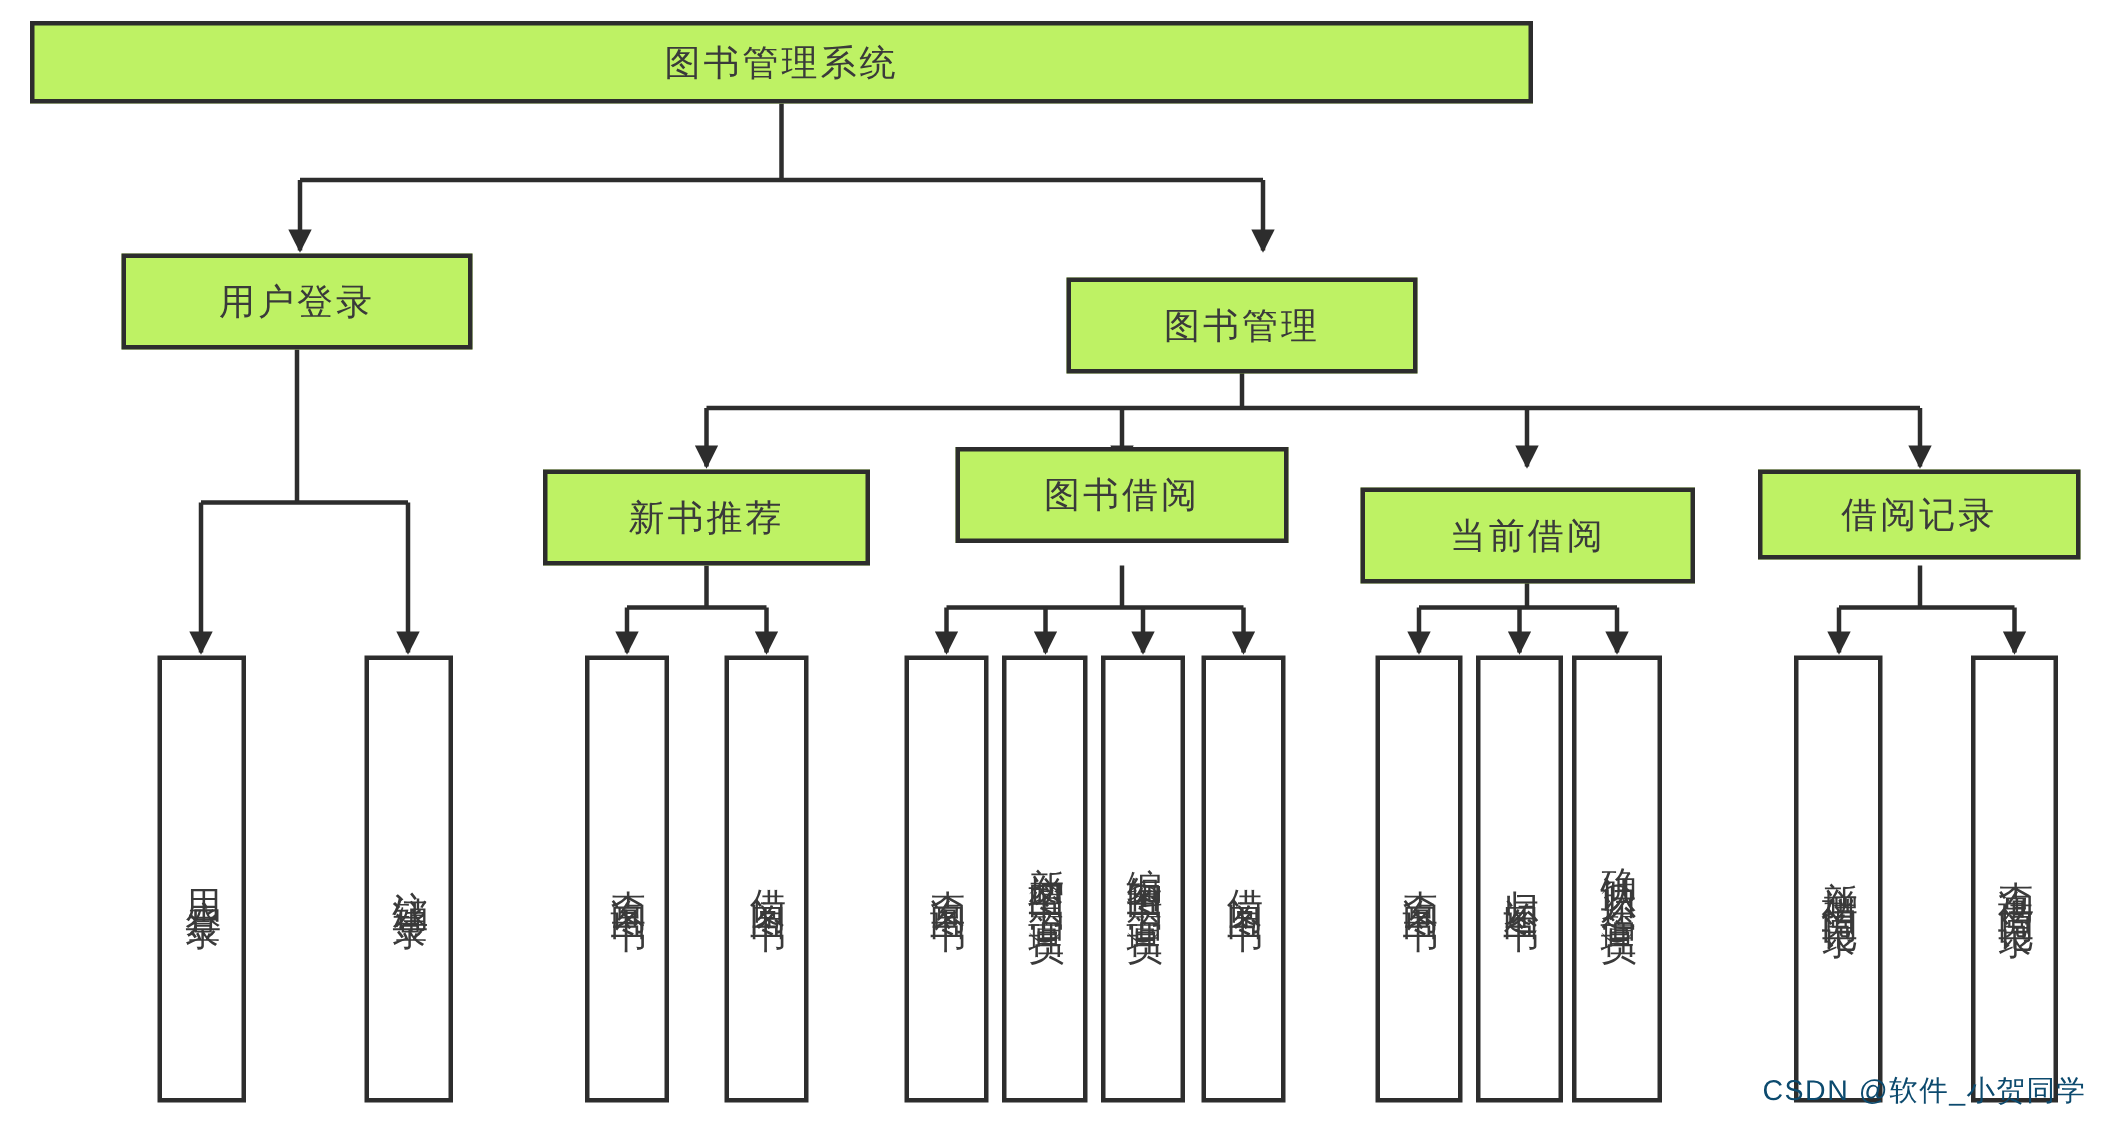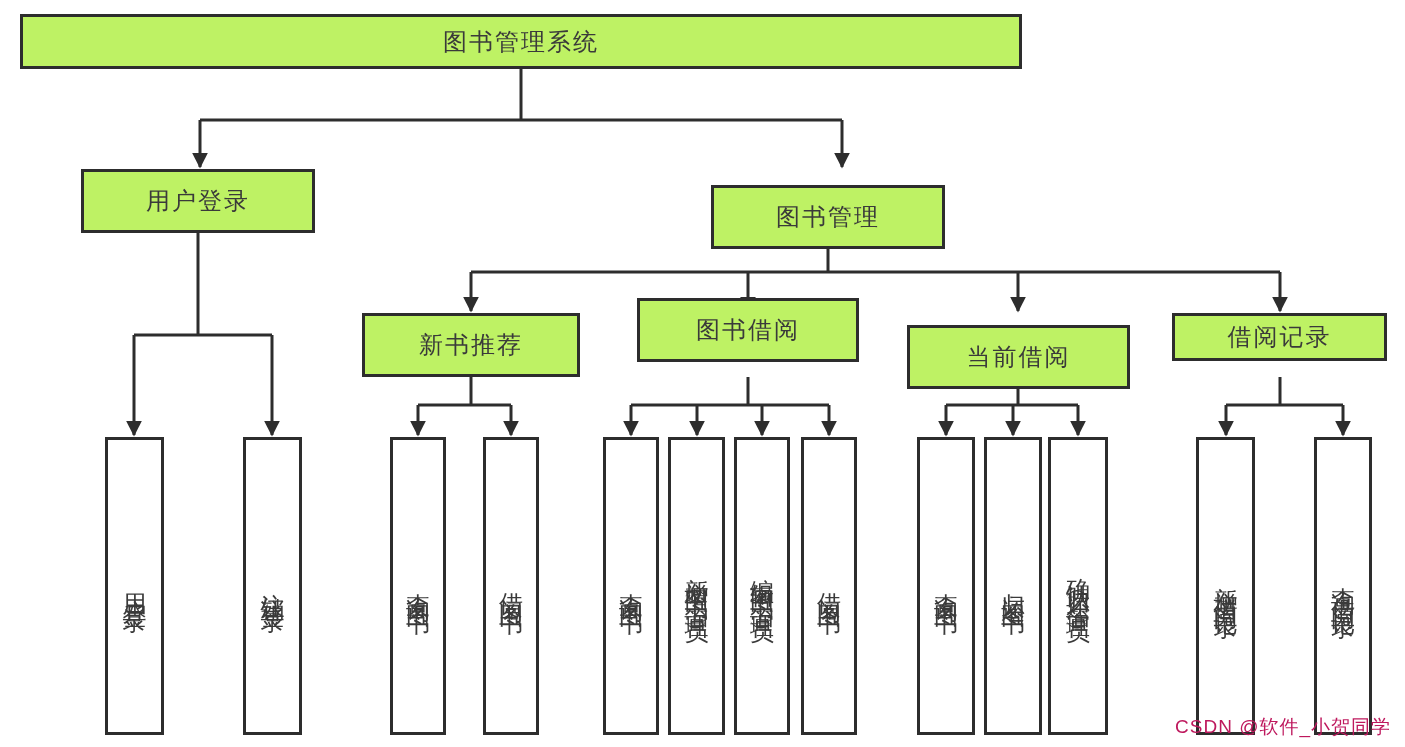--- a/index.html
+++ b/index.html
@@ -14,21 +14,21 @@
     border:3px solid #2d2d2d; box-sizing:border-box;
     display:flex; align-items:center; justify-content:center;
     font-size:24px; letter-spacing:2px; white-space:nowrap;
   }
   .hb-root  { left:20px;   top:14px;  width:1002px; height:55px; }
   .hb-login { left:81px;   top:169px; width:234px;  height:64px; }
   .hb-mgmt  { left:711px;  top:169px; width:234px;  height:64px;margin-top:16px; }
   .hb-rec   { left:362px;  top:313px; width:218px;  height:64px; }
   .hb-bor   { left:637px;  top:298px; width:222px;  height:64px; }
   .hb-cur   { left:907px;  top:313px; width:223px;  height:64px;margin-top:12px; }
-  .hb-his   { left:1172px; top:313px; width:215px;  height:48px; }
+  .hb-his   { left:1172px; top:313px; width:215px;  height:60px; }
   .leaf {
     position:absolute; z-index:2; top:437px; height:298px; background:#ffffff;
     border:3px solid #2d2d2d; box-sizing:border-box;
     display:flex; align-items:center; justify-content:center; overflow:hidden;
   }
   .leaf span {
     writing-mode:vertical-rl; text-orientation:mixed;
     font-size:24px; line-height:1; letter-spacing:6px; white-space:nowrap;
   }
   .lf-1  { left:105px;  width:59px; }
@@ -39,21 +39,21 @@
   .lf-6  { left:668px;  width:57px; }
   .lf-7  { left:734px;  width:56px; }
   .lf-8  { left:801px;  width:56px; }
   .lf-9  { left:917px;  width:58px; }
   .lf-10 { left:984px;  width:58px; }
   .lf-11 { left:1048px; width:60px; }
   .lf-12 { left:1196px; width:59px; }
   .lf-13 { left:1314px; width:58px; }
   .watermark {
     position:absolute; z-index:3; right:14px; bottom:7px;
-    color:#be185d; font-size:19px; letter-spacing:1px; white-space:nowrap;
+    color:#0c4a6e; font-size:19px; letter-spacing:1px; white-space:nowrap;
   }
 </style>
 </head>
 <body>
 
 <div class="canvas">
 
   <svg class="wires" width="1405" height="747" viewBox="0 0 1405 747">
     <defs>
       <marker id="arw" viewBox="0 0 10 10" refX="9" refY="5" markerWidth="6" markerHeight="5.2" orient="auto">

